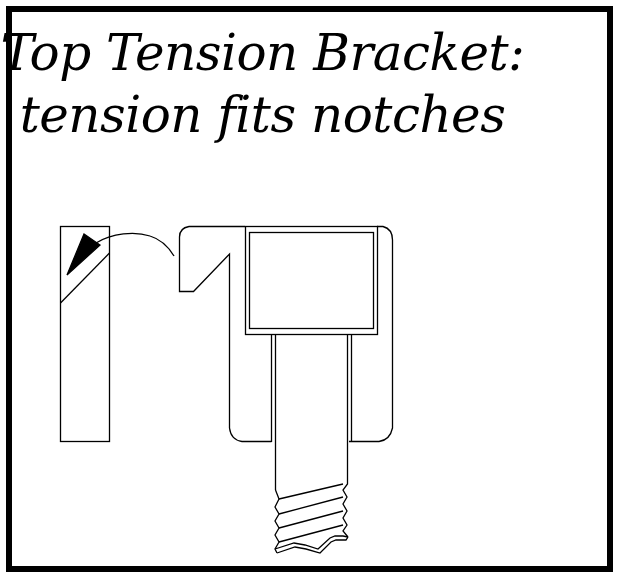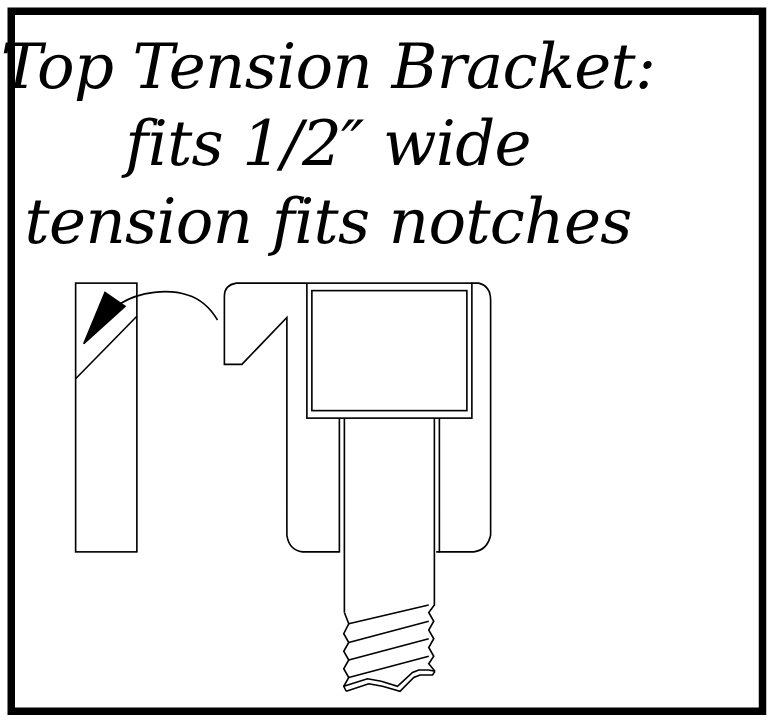--- a/index.html
+++ b/index.html
@@ -18,21 +18,20 @@
     .title div { white-space: nowrap; }
     svg.drawing { position: absolute; left: 0; top: 0; }
   </style>
 </head>
 <body>
 
 <div class="frame"></div>
 
 <div class="title">
   <div>Top Tension Bracket:</div>
-  <div>fits 1/2″ wide</div>
   <div>tension fits notches</div>
 </div>
 
 <svg class="drawing" width="619" height="579" viewBox="0 0 619 579">
   <g fill="none" stroke="#000" stroke-width="1.3">
 
     <g>
       <rect x="60.5" y="226.5" width="49" height="215"></rect>
       <line x1="60.5" y1="303" x2="109.5" y2="253"></line>
     </g>

